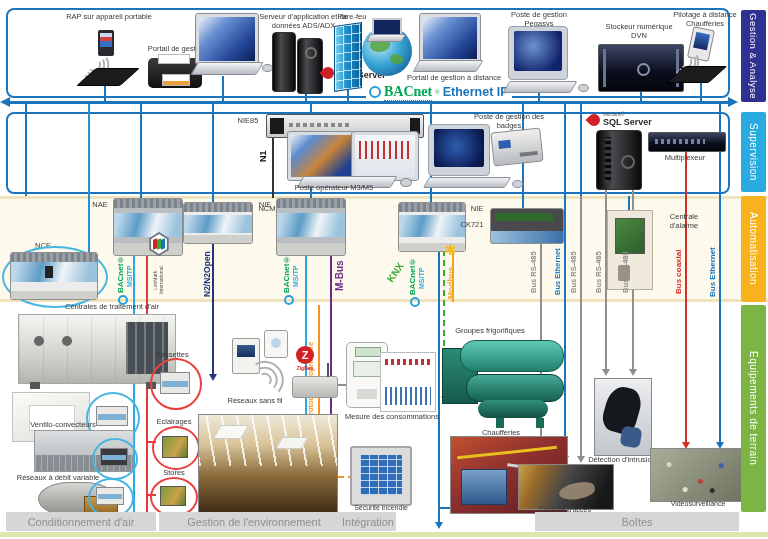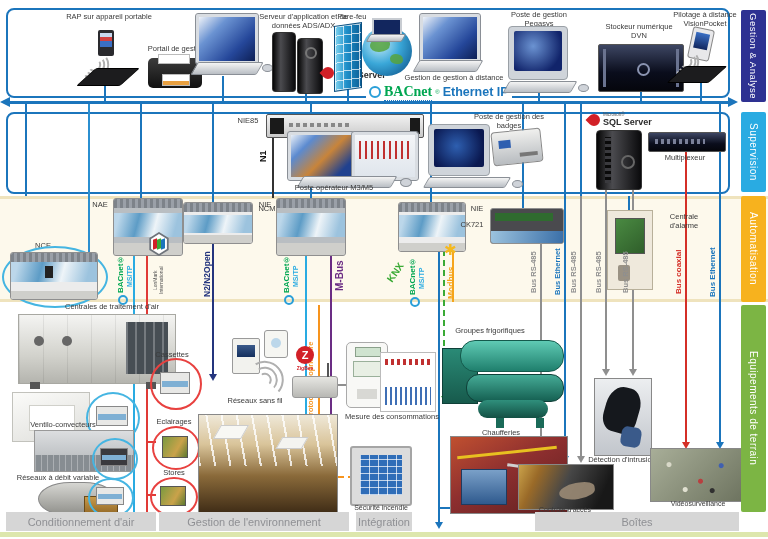--- a/index.html
+++ b/index.html
@@ -163,21 +163,21 @@
       <i class="abs" style="left:8px;top:12px;width:20px;height:14px;background:#57a33c;border-radius:60% 40% 55% 45%;display:block;opacity:.85"></i>
       <i class="abs" style="left:28px;top:28px;width:13px;height:10px;background:#57a33c;border-radius:50% 60% 40% 55%;display:block;opacity:.85"></i>
     </div>
   <div class="abs" style="left:368px;top:18px;width:36px;height:22px">
       <i class="abs" style="left:4px;top:0;width:26px;height:15px;background:#12265e;border:2px solid #c8ccd2;display:block"></i>
       <i class="kb" style="left:0;top:16px;width:34px;height:6px"></i>
     </div>
 
   <div class="mon" style="left:420px;top:14px;width:54px;height:42px"></div>
   <div class="kb" style="left:416px;top:60px;width:62px;height:10px"></div>
-  <div class="cap" style="left:404px;top:73px;width:100px">Gestion de gestion à distance</div>
+  <div class="cap" style="left:404px;top:73px;width:100px">Portail de gestion à distance</div>
 
   <div class="abs" style="left:366px;top:84px;height:16px;display:flex;align-items:center;gap:3px;background:#fff;padding:0 3px">
     <span class="ring" style="position:static;width:8px;height:8px;display:inline-block"></span>
     <span style="font-family:'Liberation Serif',serif;font-weight:bold;font-size:14px;color:#00a651;border-bottom:1px dotted #1b75bc">BACnet</span>
     <sup style="font-size:6px;color:#00a651">®</sup>
     <span style="font-weight:bold;font-size:12.5px;color:#1b75bc">Ethernet IP</span>
     </div>
 
   <div class="cap" style="left:504px;top:10px;width:70px">Poste de gestion Pegasys</div>
   <div class="crt" style="left:508px;top:26px;width:58px;height:52px">
@@ -186,21 +186,21 @@
   <div class="kb" style="left:506px;top:81px;width:66px;height:10px"></div>
   <div class="mouse" style="left:578px;top:84px;width:9px;height:6px"></div>
 
   <div class="cap" style="left:604px;top:22px;width:70px">Stockeur numérique DVN</div>
   <div class="rack" style="left:598px;top:44px;width:84px;height:46px">
       <i class="abs" style="left:4px;top:4px;bottom:4px;width:3px;background:#6a7390;display:block"></i>
       <i class="abs" style="right:4px;top:4px;bottom:4px;width:3px;background:#6a7390;display:block"></i>
       <i class="ring" style="left:38px;top:18px;width:9px;height:9px;border-color:#8a93b0"></i>
     </div>
 
-  <div class="cap" style="left:660px;top:10px;width:90px">Pilotage à distance VisionPocket</div>
+  <div class="cap" style="left:660px;top:10px;width:90px">Pilotage à distance Chaufferies</div>
   <div class="abs" style="left:690px;top:28px;width:20px;height:30px;transform:rotate(12deg);background:#e8e8ea;border:1px solid #888;border-radius:3px">
       <i class="abs" style="left:3px;top:4px;right:3px;height:16px;background:linear-gradient(#3a6fc4,#12265e);display:block"></i>
     </div>
   <div class="abs" style="left:676px;top:50px;width:24px;height:24px;transform:rotate(140deg)">
     <i class="wv" style="left:7px;top:7px;width:9px;height:9px"></i>
       <i class="wv" style="left:3px;top:3px;width:17px;height:17px"></i>
       <i class="wv" style="left:0;top:0;width:24px;height:24px"></i>
     </div>
   <div class="pad" style="left:676px;top:66px;width:40px;height:15px"></div>
 
@@ -434,21 +434,21 @@
   <div class="cap" style="left:580px;top:455px;width:84px">Détection d'intrusion</div>
   <div class="photo" style="left:650px;top:448px;width:90px;height:52px;background:linear-gradient(135deg,#a8ae98,#6e7460);background-image:radial-gradient(circle at 20% 30%,#d8d8c8 0 2px,transparent 3px),radial-gradient(circle at 55% 62%,#b84040 0 2px,transparent 3px),radial-gradient(circle at 78% 32%,#4060b0 0 2px,transparent 3px),radial-gradient(circle at 38% 78%,#e0e0d0 0 2px,transparent 3px),radial-gradient(circle at 68% 80%,#303030 0 2px,transparent 3px),linear-gradient(135deg,#a8ae98,#6e7460)"></div>
   <div class="cap" style="left:656px;top:500px;width:84px;font-size:7px">Vidéosurveillance</div>
 
   <div class="seg" style="left:6px;width:150px">
       <span>Conditionnement d'air</span>
     </div>
   <div class="seg" style="left:159px;width:190px">
       <span>Gestion de l'environnement</span>
     </div>
-  <div class="seg" style="left:356px;width:56px">
+  <div class="seg" style="left:340px;width:56px">
       <span>Intégration</span>
     </div>
   <div class="seg" style="left:535px;width:204px">
       <span>Boîtes</span>
     </div>
 
   <div class="tab" style="top:10px;height:92px;background:#2e3192;font-size:9.5px">
       <span>Gestion &amp; Analyse</span>
     </div>
   <div class="tab" style="top:112px;height:80px;background:#29abe2;font-size:10px">

